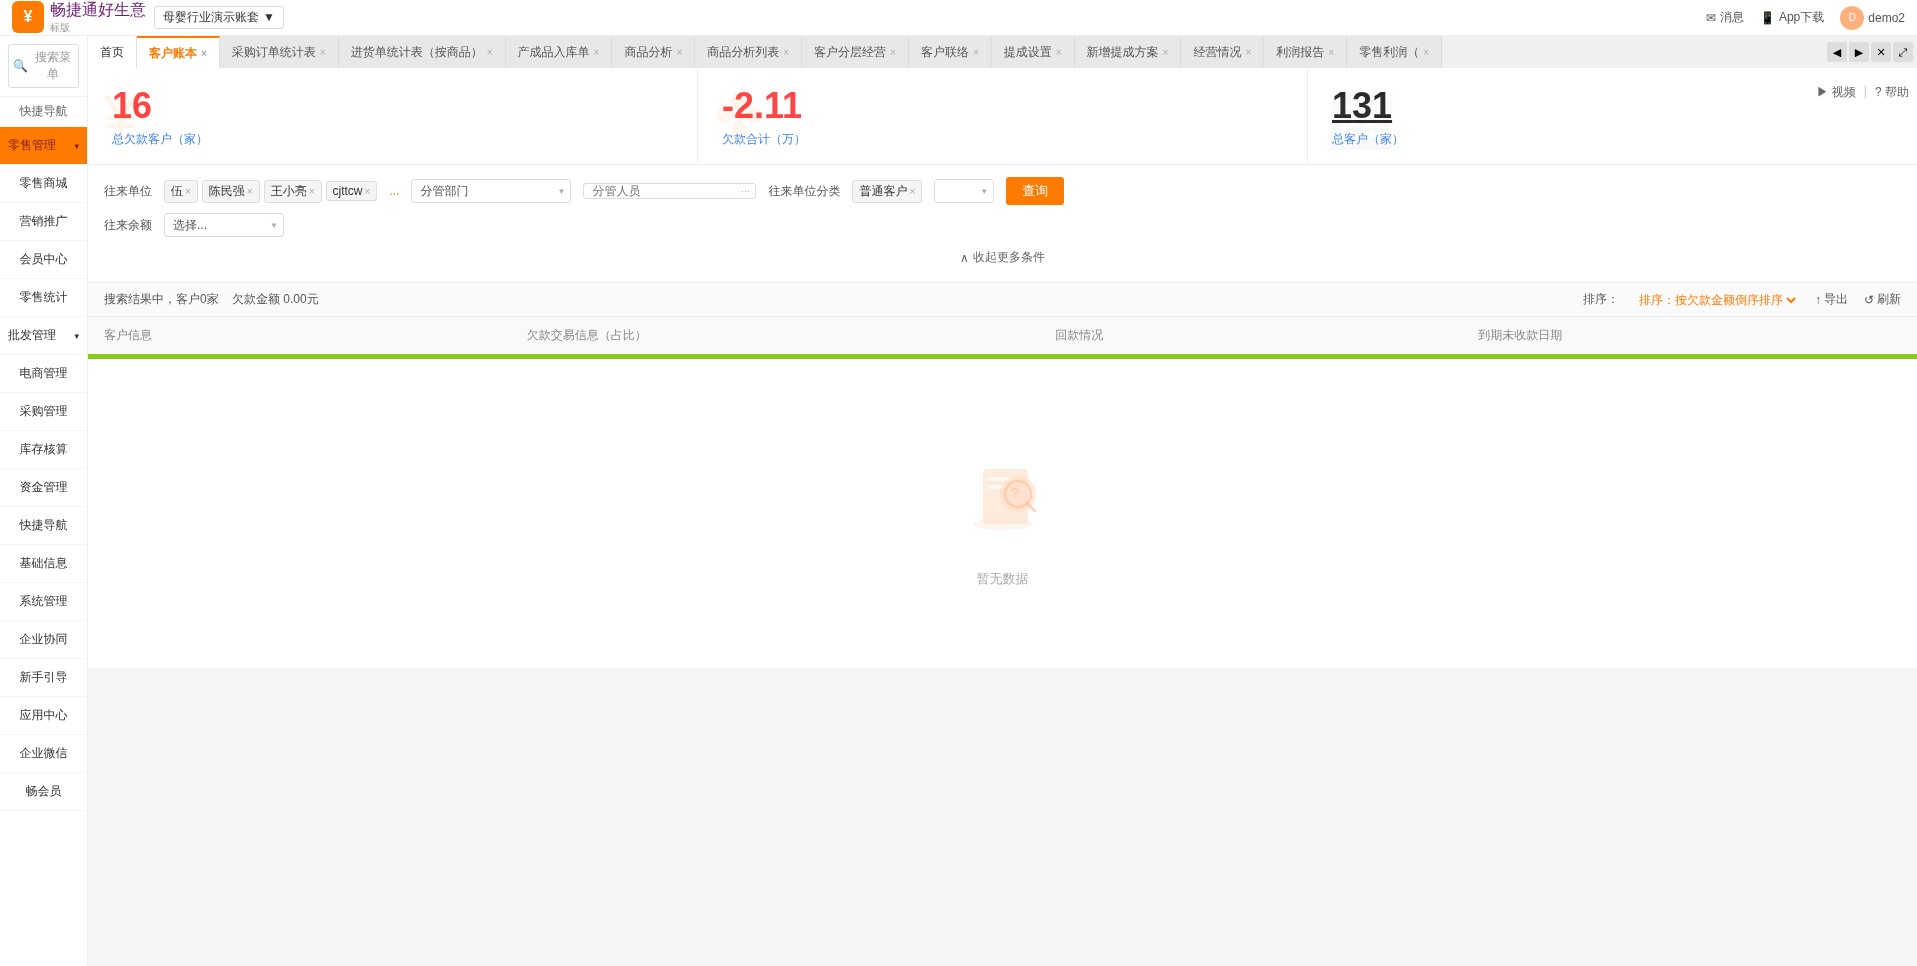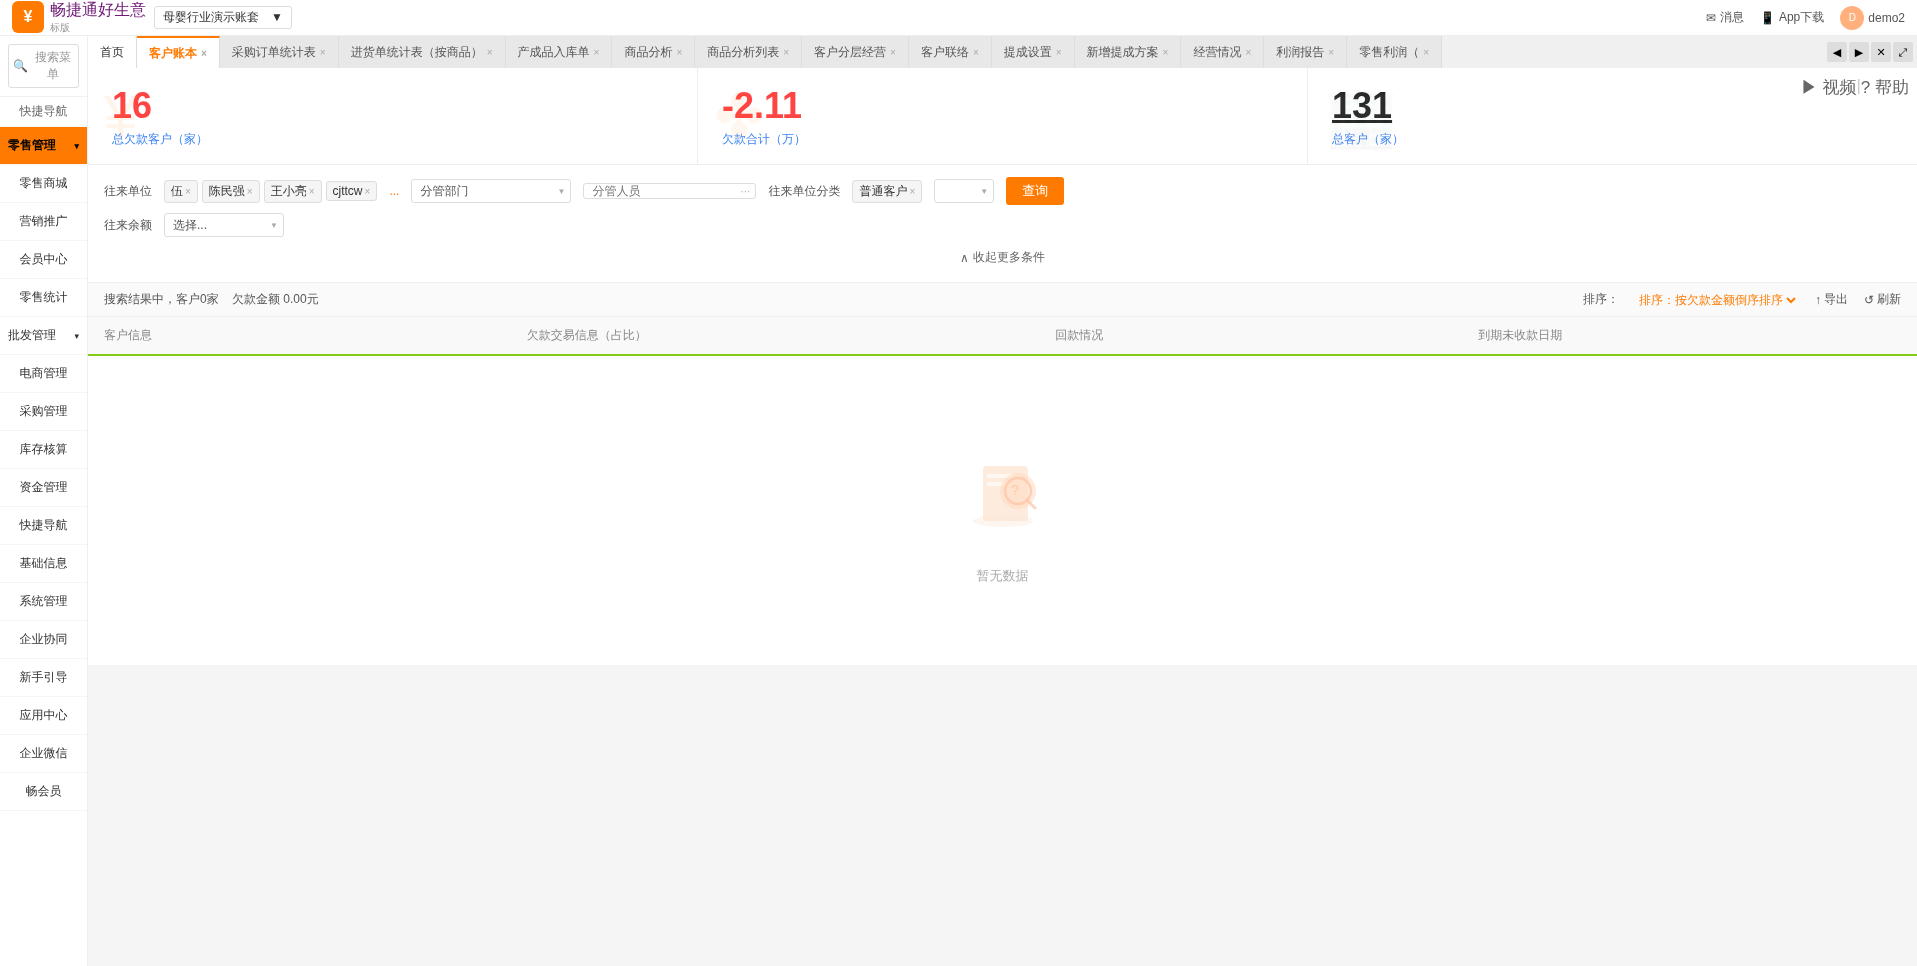--- a/index.html
+++ b/index.html
@@ -5,34 +5,34 @@
     * { box-sizing: border-box; margin: 0; padding: 0; }
     body { font-family: "Microsoft YaHei", Arial, sans-serif; font-size: 13px; background: #f5f5f5; display: flex; flex-direction: column; height: 100vh; overflow: hidden; }
 
     
     .top-bar { background: #fff; height: 36px; display: flex; align-items: center; padding: 0 12px; border-bottom: 1px solid #eee; justify-content: space-between; flex-shrink: 0; }
     .top-bar-left { display: flex; align-items: center; gap: 8px; }
     .logo-area { display: flex; align-items: center; gap: 6px; }
     .logo-icon { width: 32px; height: 32px; background: #ff7a00; border-radius: 6px; display: flex; align-items: center; justify-content: center; color: #fff; font-size: 16px; font-weight: bold; }
     .logo-text { font-size: 16px; color: #701a75; line-height: 1.3; }
     .logo-subtitle { font-size: 10px; color: #999; }
-    .dropdown-selector { display: flex; align-items: center; gap: 12px; font-size: 12px; color: #333; cursor: pointer; border: 1px solid #ddd; padding: 2px 8px; border-radius: 3px; }
+    .dropdown-selector { display: flex; align-items: center; gap: 4px; font-size: 12px; color: #333; cursor: pointer; border: 1px solid #ddd; padding: 2px 8px; border-radius: 3px; }
     .top-bar-right { display: flex; align-items: center; gap: 16px; font-size: 12px; color: #555; }
     .top-bar-right span { cursor: pointer; display: flex; align-items: center; gap: 4px; }
 
     
     .main-layout { display: flex; flex: 1; overflow: hidden; }
 
     
     .sidebar { width: 88px; background: #fff; border-right: 1px solid #eee; display: flex; flex-direction: column; overflow-y: auto; flex-shrink: 0; }
     .sidebar-search { padding: 8px; border-bottom: 1px solid #f0f0f0; }
     .sidebar-search-btn { width: 100%; background: #fff; border: 1px solid #ddd; border-radius: 3px; padding: 4px; font-size: 12px; color: #999; cursor: pointer; display: flex; align-items: center; justify-content: center; gap: 4px; }
     .sidebar-nav-btn { padding: 6px; text-align: center; font-size: 12px; color: #666; cursor: pointer; border-bottom: 1px solid #f5f5f5; }
     .sidebar-item { padding: 10px 4px; text-align: center; font-size: 12px; color: #333; cursor: pointer; border-bottom: 1px solid #f5f5f5; }
-    .sidebar-item.active { background: #ff7a00; color: #000000; font-weight: bold; }
+    .sidebar-item.active { background: #ff7a00; color: #7f1d1d; }
     .sidebar-item.has-arrow { display: flex; align-items: center; justify-content: space-between; padding: 10px 8px; }
 
     
     .tab-bar { background: #f0f0f0; height: 32px; display: flex; align-items: center; flex-shrink: 0; overflow: hidden; }
     .tab { display: flex; align-items: center; gap: 4px; padding: 0 12px; height: 32px; font-size: 12px; color: #555; cursor: pointer; border-right: 1px solid #ddd; white-space: nowrap; background: #e8e8e8; }
     .tab.active { background: #fff; color: #ff7a00; border-top: 2px solid #ff7a00; font-weight: bold; }
     .tab .close-x { color: #aaa; font-size: 10px; cursor: pointer; }
     .tab.home { background: #fff; color: #333; }
     .tab-nav-btns { display: flex; align-items: center; margin-left: auto; padding-right: 4px; gap: 2px; }
     .tab-nav-btn { background: #ddd; border: none; width: 20px; height: 20px; cursor: pointer; display: flex; align-items: center; justify-content: center; font-size: 11px; border-radius: 2px; }
@@ -40,21 +40,21 @@
     
     .content-area { flex: 1; overflow-y: auto; background: #f5f5f5; }
 
     
     .stats-bar { background: #fff; display: flex; align-items: stretch; margin-bottom: 0; border-bottom: 1px solid #eee; }
     .stat-card { flex: 1; padding: 16px 24px; display: flex; flex-direction: column; align-items: flex-start; border-right: 1px solid #eee; position: relative; }
     .stat-card:last-child { border-right: none; }
     .stat-value { font-size: 36px; font-weight: bold; color: #ff4444; line-height: 1.2; }
     .stat-value.black { color: #222; text-decoration: underline; }
     .stat-label { font-size: 12px; color: #3b82f6; margin-top: 4px; }
-    .stat-actions { position: absolute; top: 8px; right: 8px; display: flex; font-size: 17px; color: #666; }
+    .stat-actions { position: absolute; top: 16px; right: 8px; display: flex; gap: 8px; font-size: 12px; color: #666; }
     .stat-actions span { cursor: pointer; }
 
     
     .filter-bar { background: #fff; padding: 12px 16px; border-bottom: 1px solid #eee; }
     .filter-row { display: flex; align-items: center; gap: 12px; margin-bottom: 8px; flex-wrap: wrap; }
     .filter-label { font-size: 12px; color: #555; white-space: nowrap; }
     .filter-tags { display: flex; align-items: center; gap: 4px; flex-wrap: wrap; }
     .filter-tag { display: flex; align-items: center; gap: 2px; background: #f5f5f5; border: 1px solid #ddd; border-radius: 3px; padding: 2px 6px; font-size: 12px; color: #333; }
     .filter-tag .remove { color: #aaa; cursor: pointer; font-size: 10px; }
     .filter-select { border: 1px solid #ddd; border-radius: 3px; padding: 4px 24px 4px 8px; font-size: 12px; color: #555; background: #fff; appearance: none; cursor: pointer; position: relative; min-width: 160px; }
@@ -67,21 +67,21 @@
     
     .result-bar { background: #fafafa; padding: 8px 16px; display: flex; align-items: center; justify-content: space-between; border-bottom: 1px solid #eee; }
     .result-info { font-size: 12px; color: #555; }
     .result-actions { display: flex; align-items: center; gap: 16px; font-size: 12px; color: #555; }
     .sort-label { color: #555; }
     .sort-select { border: none; background: none; font-size: 12px; color: #ff7a00; cursor: pointer; }
     .action-btn { display: flex; align-items: center; gap: 3px; cursor: pointer; color: #555; }
 
     
     .data-table { background: #fff; width: 100%; }
-    .table-header { display: flex; background: #f9f9f9; border-bottom: 2px solid #84cc16; padding: 10px 16px; }
+    .table-header { display: flex; background: #f9f9f9; border-bottom: 5px solid #84cc16; padding: 10px 16px; }
     .table-col { font-size: 12px; color: #888; font-weight: normal; }
     .table-col-1 { flex: 2; }
     .table-col-2 { flex: 2.5; }
     .table-col-3 { flex: 2; }
     .table-col-4 { flex: 2; }
 
     
     .empty-state { display: flex; flex-direction: column; align-items: center; justify-content: center; padding: 80px 0; }
     .empty-icon { font-size: 80px; margin-bottom: 12px; opacity: 0.5; }
     .empty-text { font-size: 13px; color: #aaa; }

